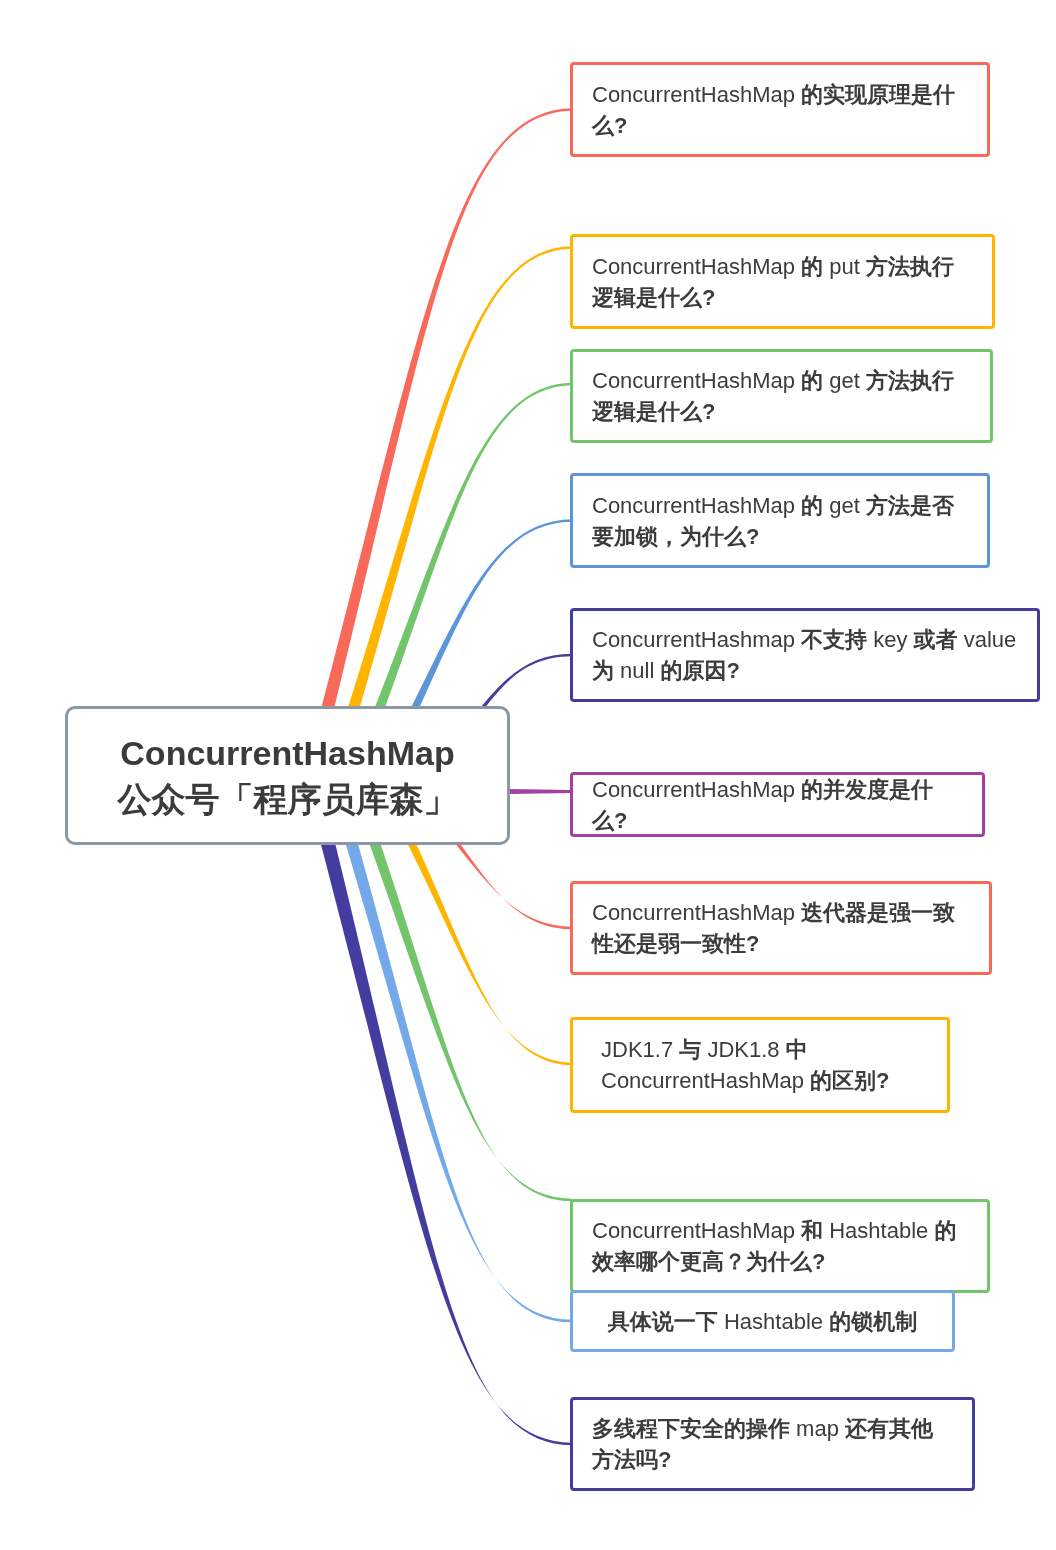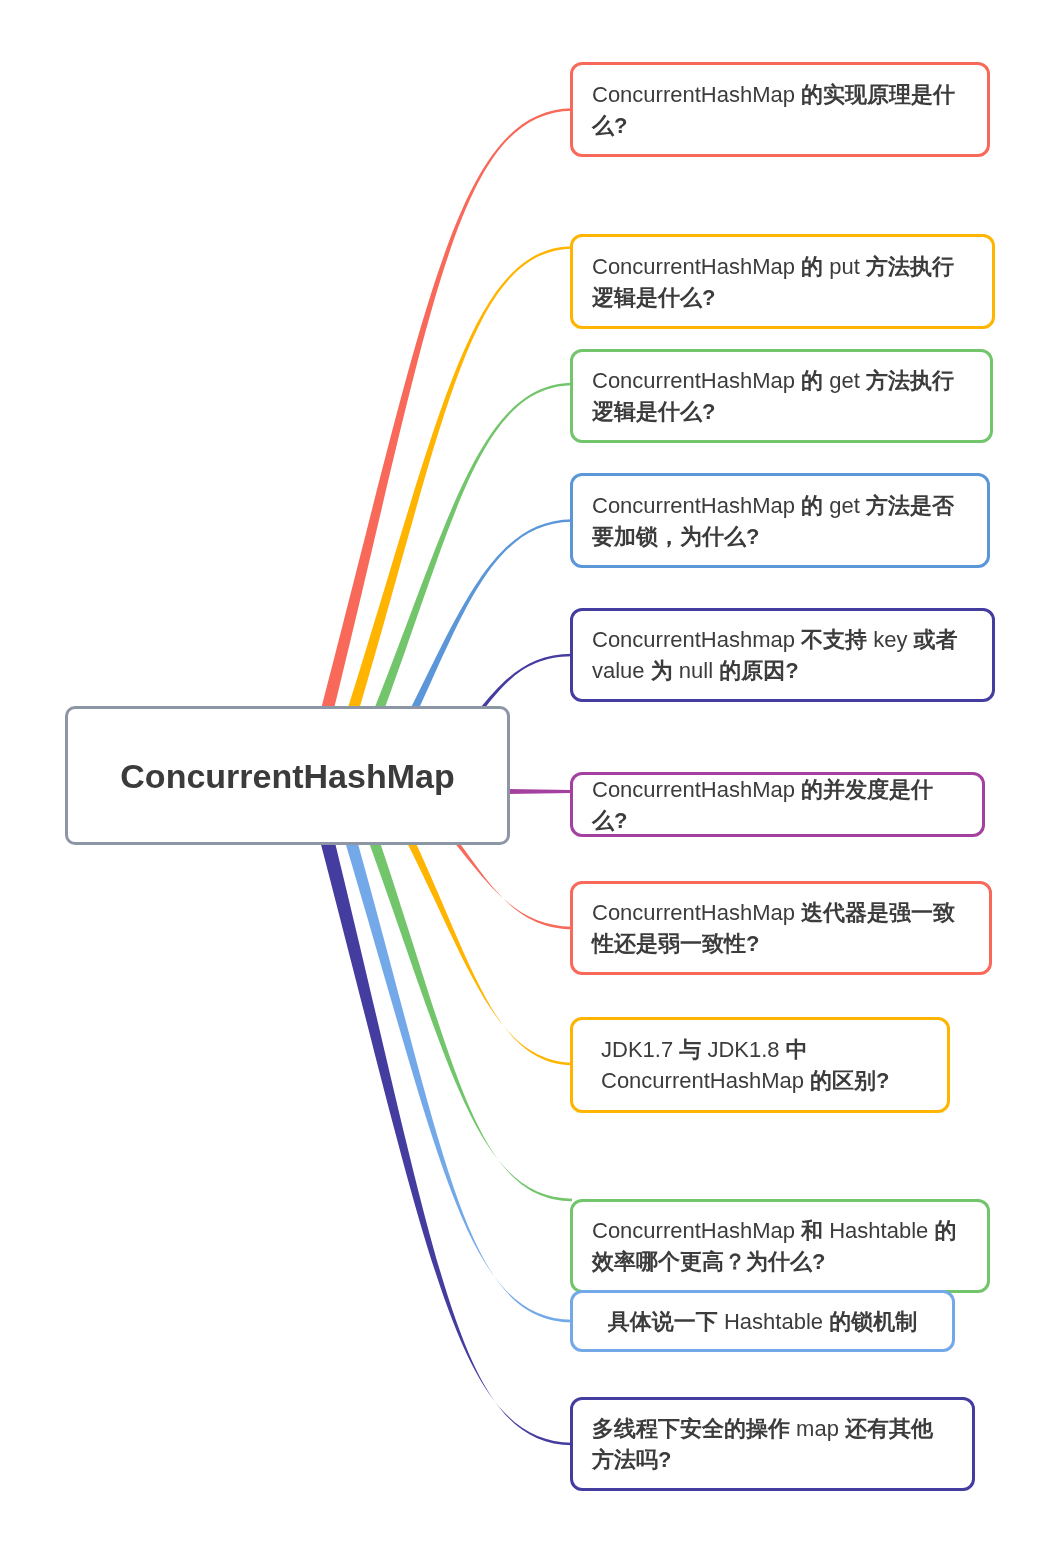--- a/index.html
+++ b/index.html
@@ -23,21 +23,21 @@
     color:#3b3b3b;
     text-align:center;
     cursor:default;
   }
   .branch-node{
     position:absolute;
     left:570px;
     box-sizing:border-box;
     background:#ffffff;
     border-width:3px;border-style:solid;
-    border-radius:12px;
+    border-radius:4px;
     display:flex;align-items:center;
     padding:0 19px;
     font-size:22px;line-height:31px;
     color:#3c3c3c;
     cursor:default;
   }
   .branch-label .latin{font-weight:400;}
   .branch-label .cjk{font-weight:700;}
 </style>
 </head>
@@ -54,36 +54,37 @@
       <path d="M 508 789 L 572 790 L 572 793 L 508 794 Z" fill="#A4409F"></path>
       <path d="M 416 800 C 476 858, 500 925.7, 572 926.7 L 572 929.3 C 500 928.3, 480 858, 424 800 Z" fill="#F8695A"></path>
       <path d="M 387 804 C 465.5 950, 489 1060.7, 572 1062.7 L 572 1065.3 C 489 1063.3, 470.5 950, 397 804 Z" fill="#FFB400"></path>
       <path d="M 356 807 C 449 1058, 473 1197.7, 572 1198.7 L 572 1201.3 C 473 1200.3, 455 1058, 368 807 Z" fill="#73C56C"></path>
       <path d="M 335.5 810 C 440.75 1158, 464 1318.7, 572 1319.7 L 572 1322.3 C 464 1321.3, 447.25 1158, 348.5 810 Z" fill="#74A9E9"></path>
       <path d="M 312.5 812 C 432.25 1268, 457 1440.7, 572 1442.7 L 572 1445.3 C 457 1443.3, 439.75 1268, 327.5 812 Z" fill="#453CA0"></path>
     </svg>
 
   <div class="root-node" id="rootNode" style="border-color: rgb(140, 150, 164); color: rgb(59, 59, 59);">
     <div class="root-line">ConcurrentHashMap</div>
+    <div class="root-line">公众号「程序员库森」</div>
   </div>
 
   <div id="branches">
       <div class="branch-node" style="top: 62px; width: 420px; height: 95px; border-color: rgb(248, 105, 90);">
         <span class="branch-label"><span class="latin">ConcurrentHashMap </span><span class="cjk">的实现原理是什么?</span></span>
       </div>
       <div class="branch-node" style="top: 200px; width: 425px; height: 95px; border-color: rgb(255, 180, 0); margin-top: 34px;">
         <span class="branch-label"><span class="latin">ConcurrentHashMap </span><span class="cjk">的</span><span class="latin"> put </span><span class="cjk">方法执行逻辑是什么?</span></span>
       </div>
       <div class="branch-node" style="top: 337px; width: 423px; height: 94px; border-color: rgb(115, 197, 108); margin-top: 12px;">
         <span class="branch-label"><span class="latin">ConcurrentHashMap </span><span class="cjk">的</span><span class="latin"> get </span><span class="cjk">方法执行逻辑是什么?</span></span>
       </div>
       <div class="branch-node" style="top: 473px; width: 420px; height: 95px; border-color: rgb(91, 150, 216);">
         <span class="branch-label"><span class="latin">ConcurrentHashMap </span><span class="cjk">的</span><span class="latin"> get </span><span class="cjk">方法是否要加锁，为什么?</span></span>
       </div>
-      <div class="branch-node" style="top: 608px; width: 425px; height: 94px; border-color: rgb(69, 60, 160);">
+      <div class="branch-node" style="top: 608px; width: 470px; height: 94px; border-color: rgb(69, 60, 160);">
         <span class="branch-label"><span class="latin">ConcurrentHashmap </span><span class="cjk">不支持</span><span class="latin"> key </span><span class="cjk">或者</span><span class="latin"> value </span><span class="cjk">为</span><span class="latin"> null </span><span class="cjk">的原因?</span></span>
       </div>
       <div class="branch-node" style="top: 772px; width: 415px; height: 65px; border-color: rgb(164, 64, 159);">
         <span class="branch-label"><span class="latin">ConcurrentHashMap </span><span class="cjk">的并发度是什么?</span></span>
       </div>
       <div class="branch-node" style="top: 881px; width: 422px; height: 94px; border-color: rgb(248, 105, 90);">
         <span class="branch-label"><span class="latin">ConcurrentHashMap </span><span class="cjk">迭代器是强一致性还是弱一致性?</span></span>
       </div>
       <div class="branch-node" style="top: 1017px; width: 380px; height: 96px; border-color: rgb(255, 180, 0); padding-left: 28px;">
         <span class="branch-label"><span class="latin">JDK1.7 </span><span class="cjk">与</span><span class="latin"> JDK1.8 </span><span class="cjk">中</span><span class="latin"> ConcurrentHashMap </span><span class="cjk">的区别?</span></span>

